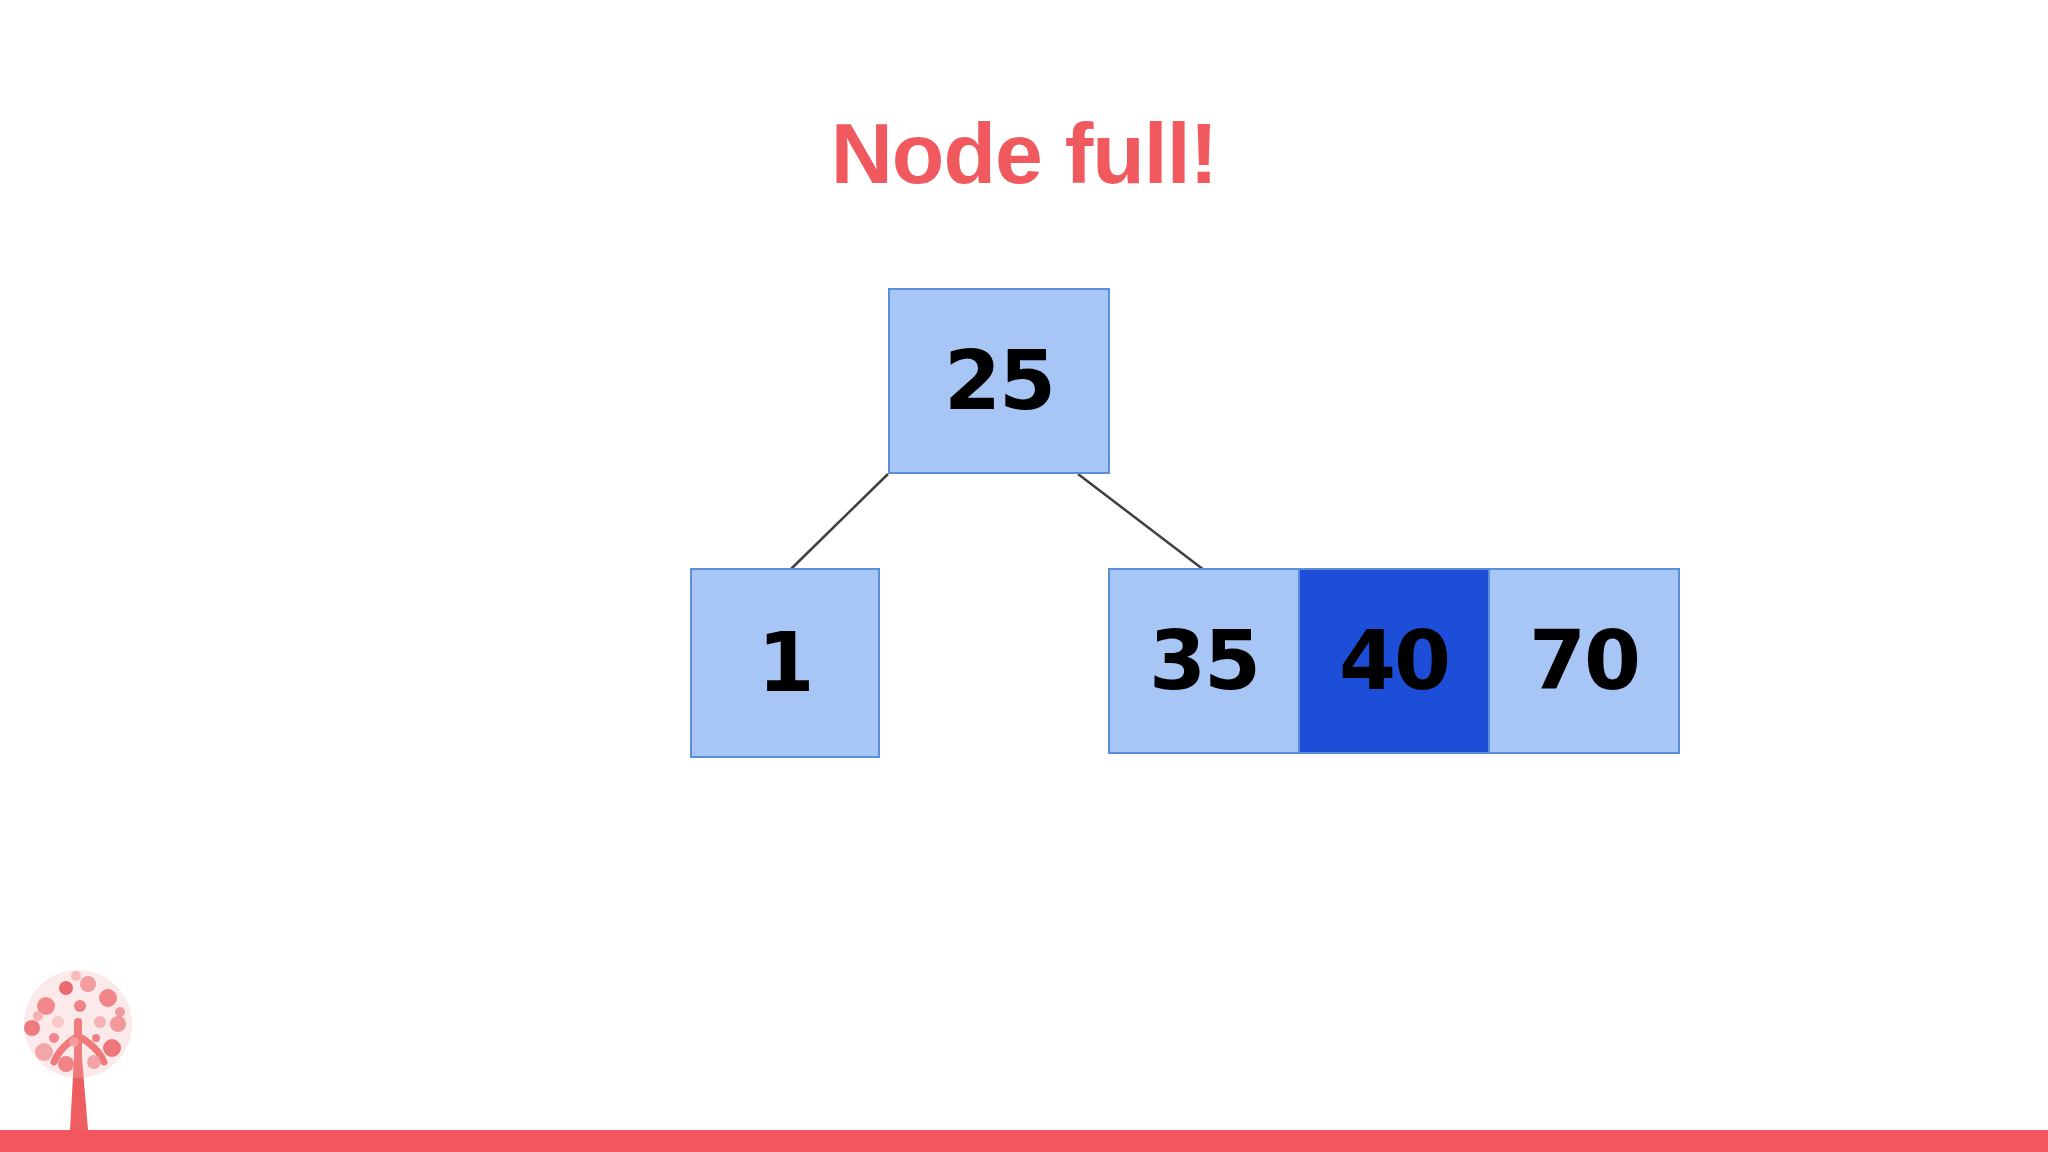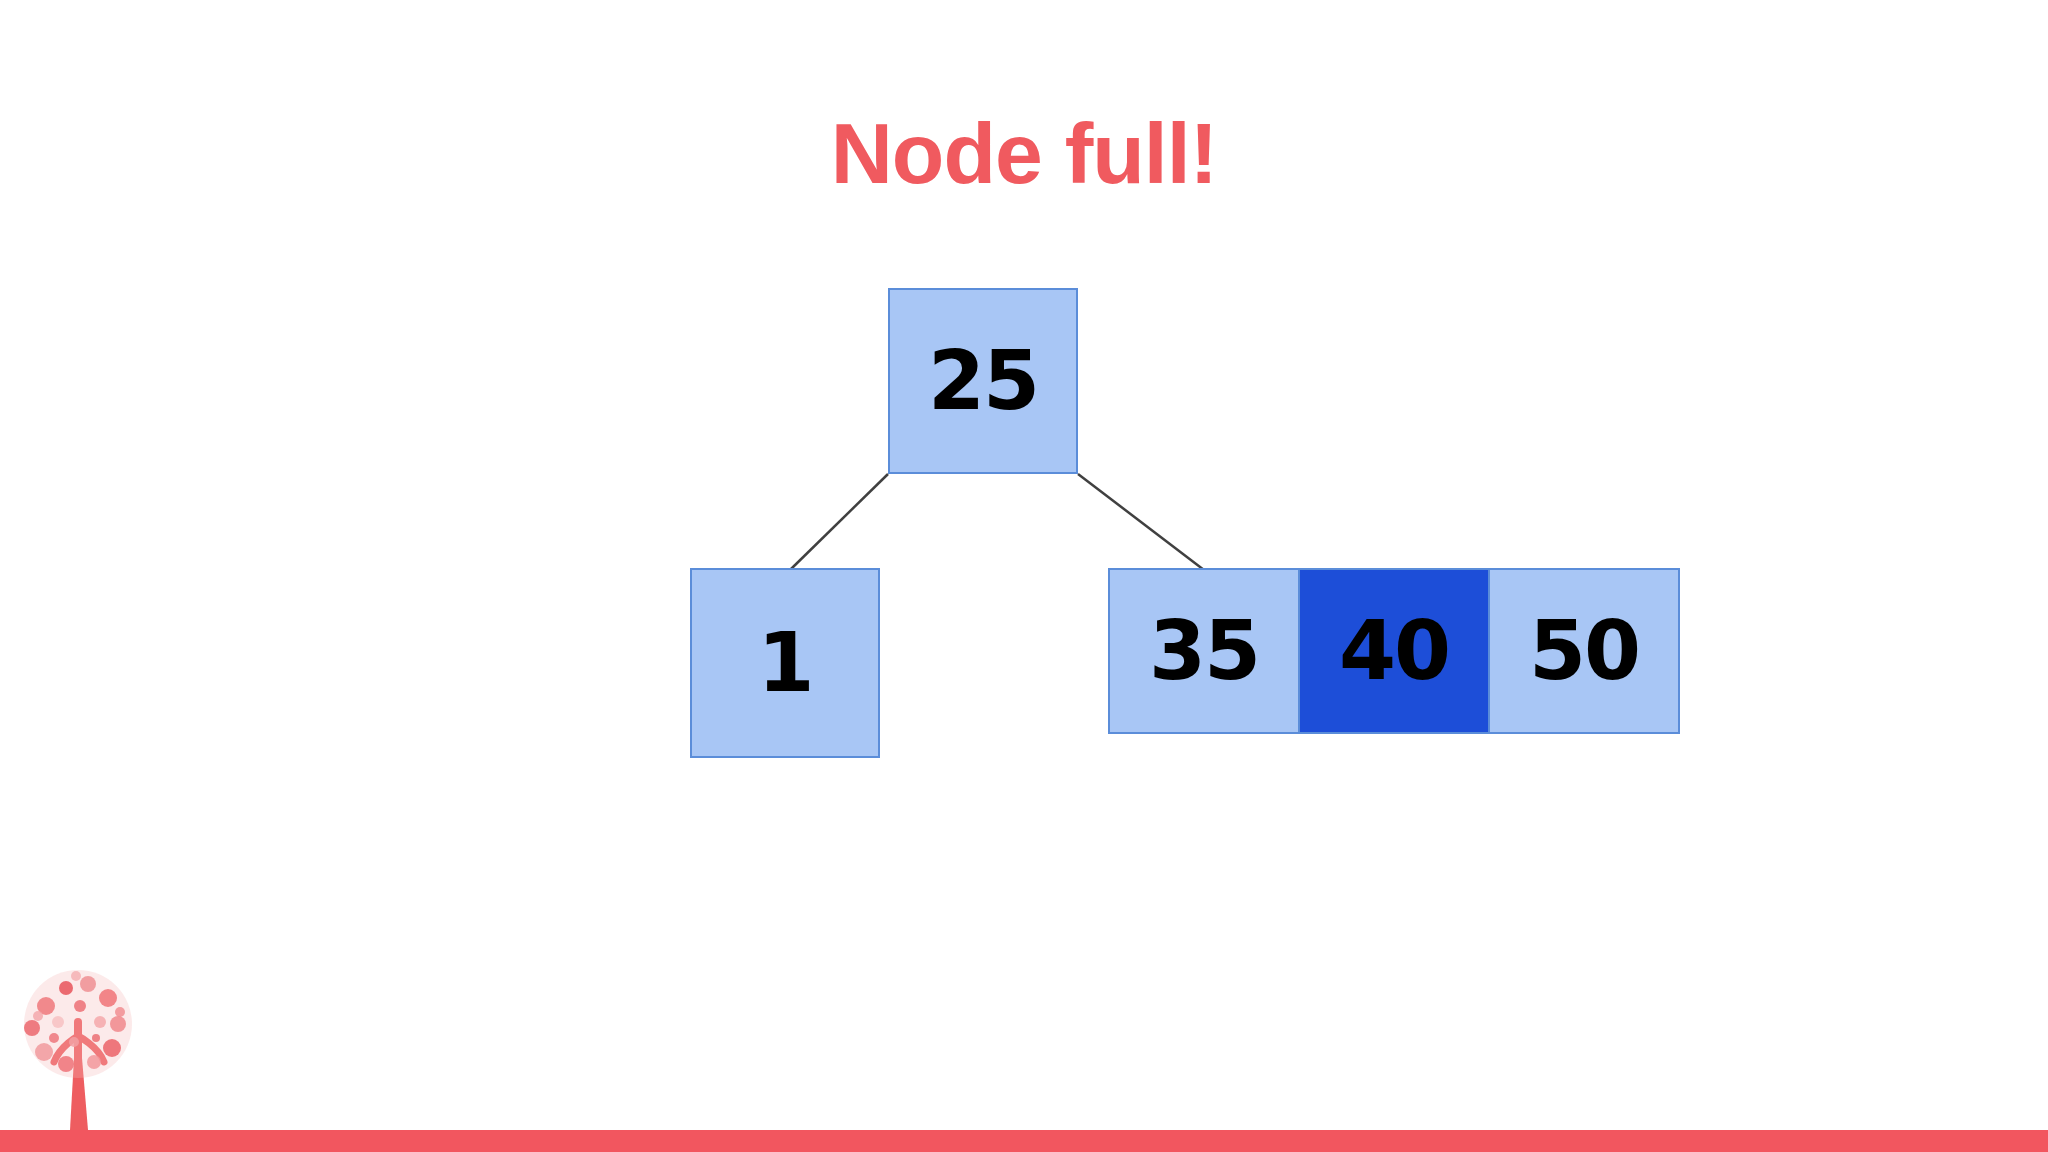--- a/index.html
+++ b/index.html
@@ -80,35 +80,35 @@
   .node-cell:first-child { margin-left: 0; }
 
   .cell-blue  { background: #a8c6f5; }
   .cell-pink  { background: #1d4ed8; border-color: #5b8dd9; }
 
   
   #node-root {
     left: 888px;
     top: 288px;
   }
-  #node-root .node-cell { width: 190px; height: 186px; }
+  #node-root .node-cell { width: 222px; height: 186px; }
 
   
   #node-left {
     left: 690px;
     top: 568px;
   }
   #node-left .node-cell { width: 190px; height: 190px; }
 
   
   #node-right {
     left: 1108px;
     top: 568px;
   }
-  #node-right .node-cell { width: 192px; height: 166px; }
+  #node-right .node-cell { width: 192px; height: 186px; }
 
   
   #footer-bar {
     position: absolute;
     left: 0;
     top: 1130px;
     width: 2048px;
     height: 22px;
     background: #f2565f;
   }
@@ -166,21 +166,21 @@
       <div class="node-cell cell-blue">25</div>
     </div>
 
     <div class="tree-node" id="node-left">
       <div class="node-cell cell-blue">1</div>
     </div>
 
     <div class="tree-node" id="node-right">
       <div class="node-cell cell-blue">35</div>
       <div class="node-cell cell-pink">40</div>
-      <div class="node-cell cell-blue">50</div>
+      <div class="node-cell cell-blue">70</div>
     </div>
 
   </div>
 
   <svg id="tree-logo" viewBox="0 0 140 172">
     <g>
 
       <path d="M66 96 L62 168 L80 168 L74 96 Z" fill="#ee5d60"></path>
       <path d="M70 74 C70 74 52 84 46 100" stroke="#ee5d60" stroke-width="7" fill="none" stroke-linecap="round"></path>
       <path d="M70 74 C70 74 90 84 96 100" stroke="#ee5d60" stroke-width="7" fill="none" stroke-linecap="round"></path>

